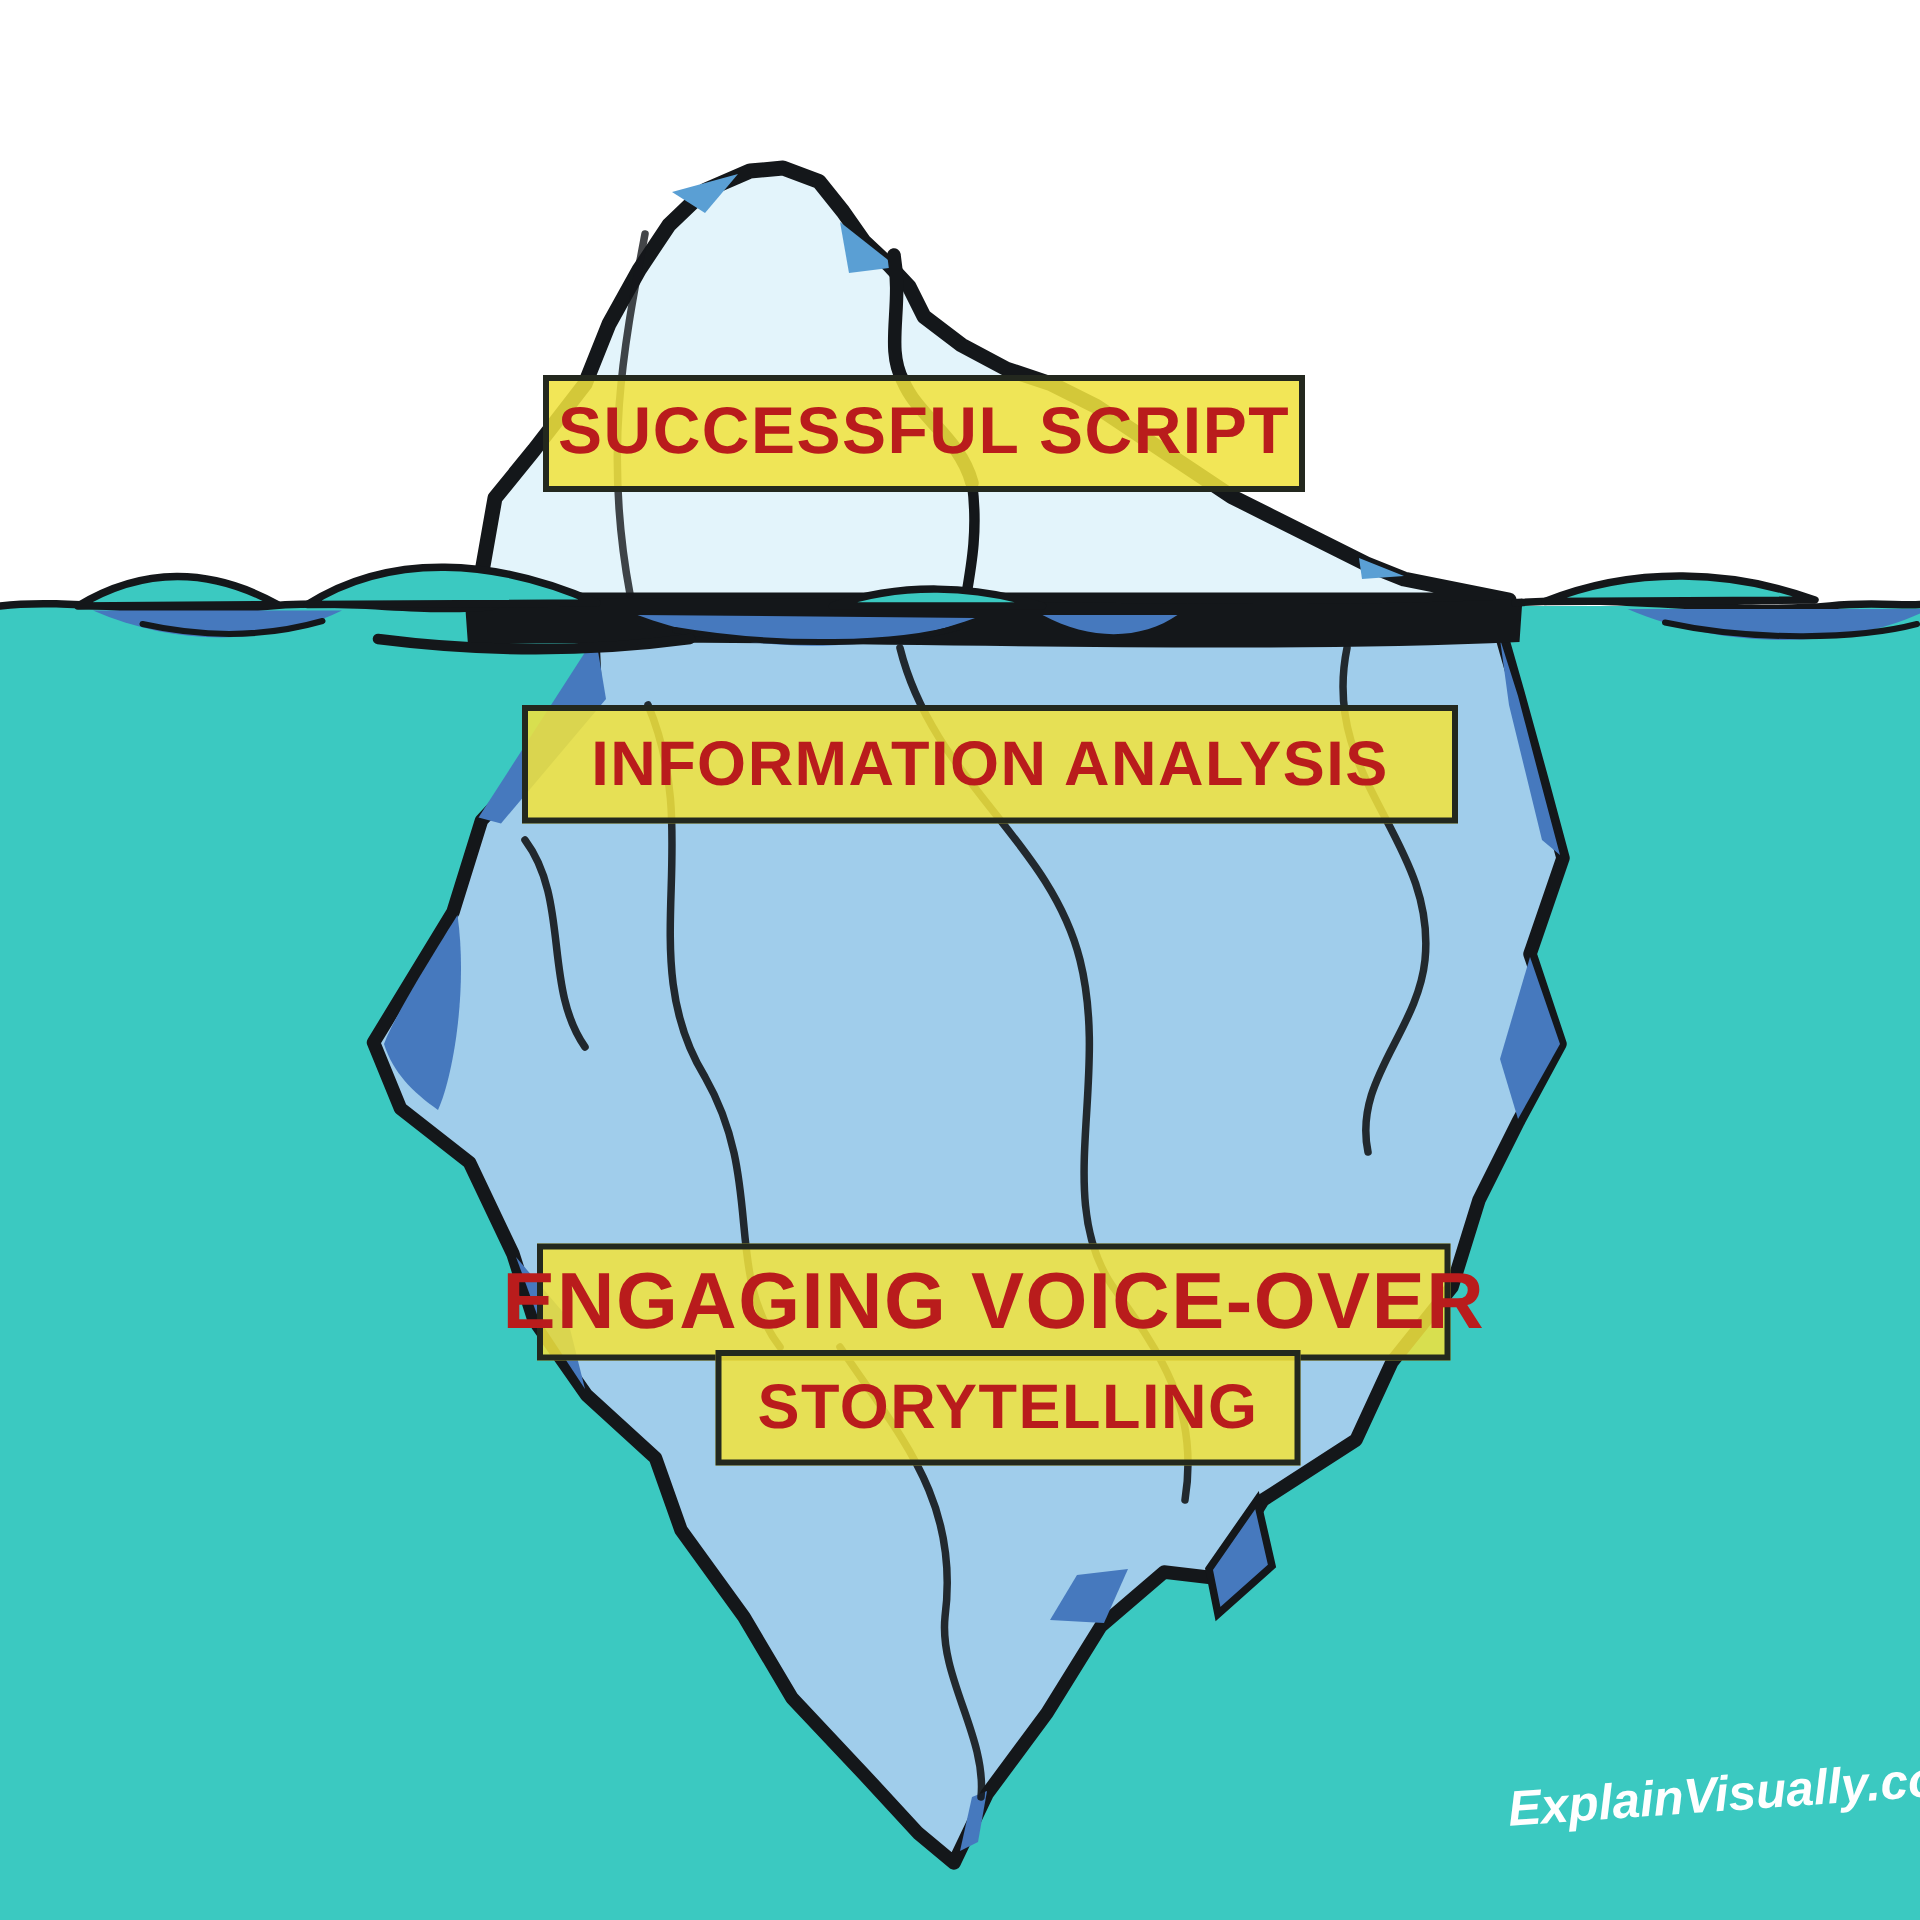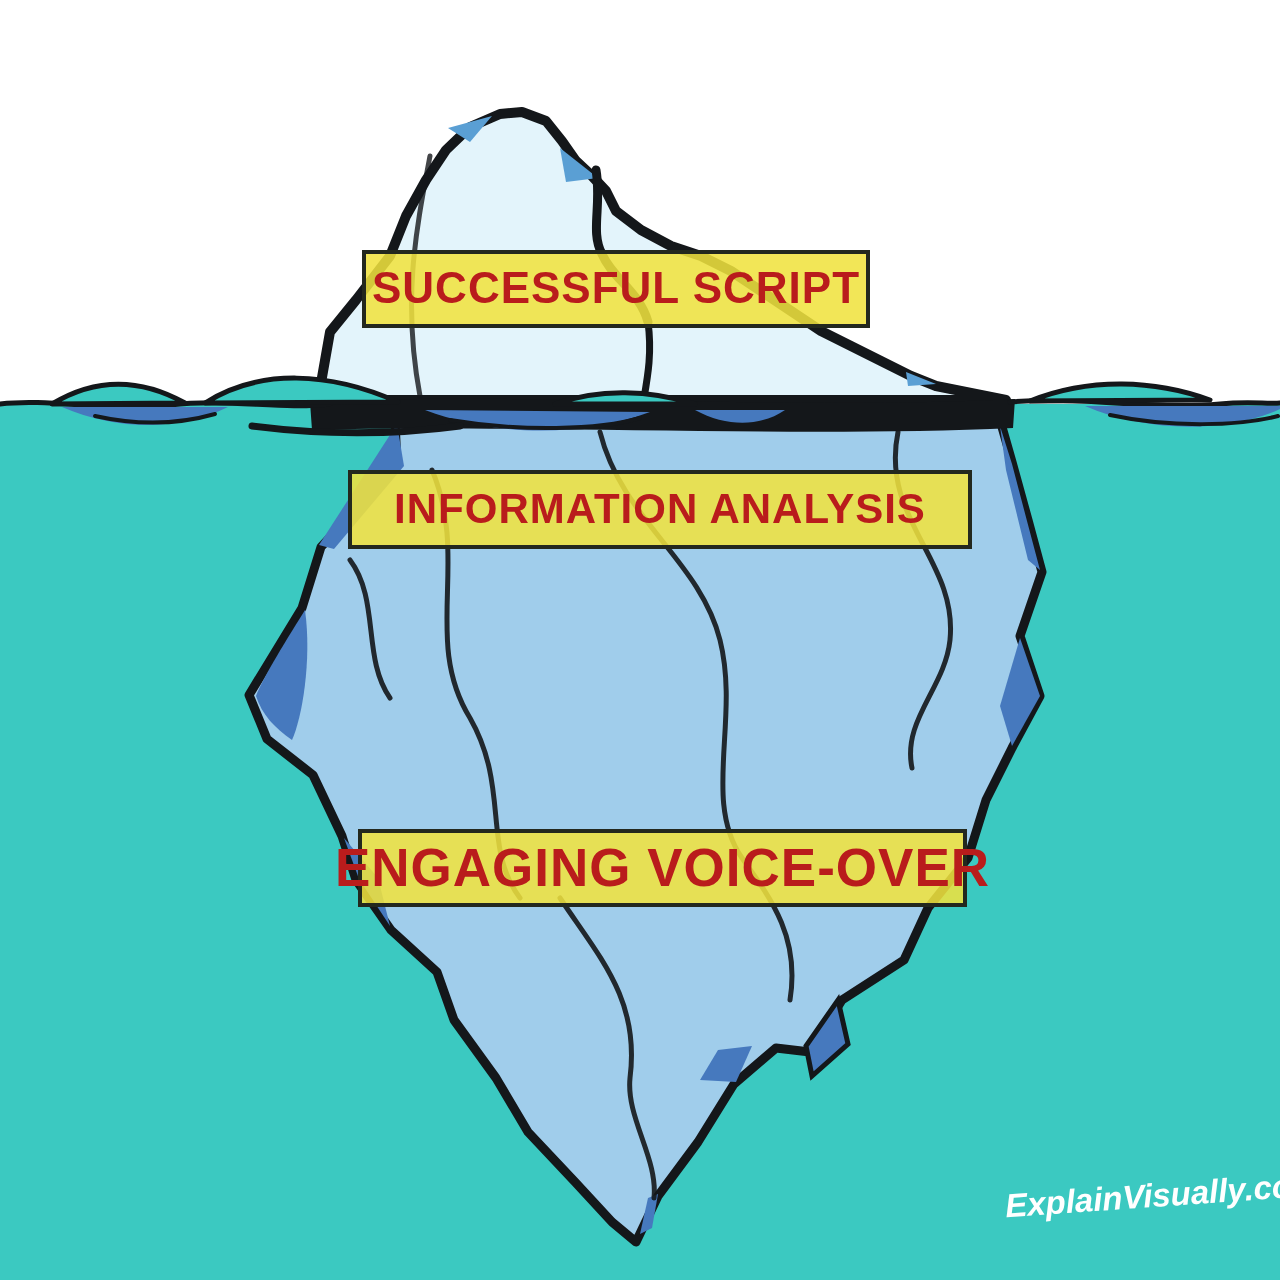--- a/index.html
+++ b/index.html
@@ -118,20 +118,23 @@
 
   <div class="label lbl-1">
     <span>SUCCESSFUL SCRIPT</span>
   </div>
   <div class="label lbl-2">
     <span>INFORMATION ANALYSIS</span>
   </div>
   <div class="label lbl-5">
     <span>ENGAGING VOICE-OVER</span>
   </div>
+  <div class="label lbl-6">
+    <span>STORYTELLING</span>
+  </div>
 
   <div class="logo">
     <span>ExplainVisually.co</span>
   </div>
   <svg class="logo-swoosh" width="275" height="40" viewBox="0 0 275 40">
     <path d="M 12,30 C 80,16 185,22 262,6" fill="none" stroke="#ffffff" stroke-width="6" stroke-linecap="round"></path>
   </svg>
 
 </div>
 

